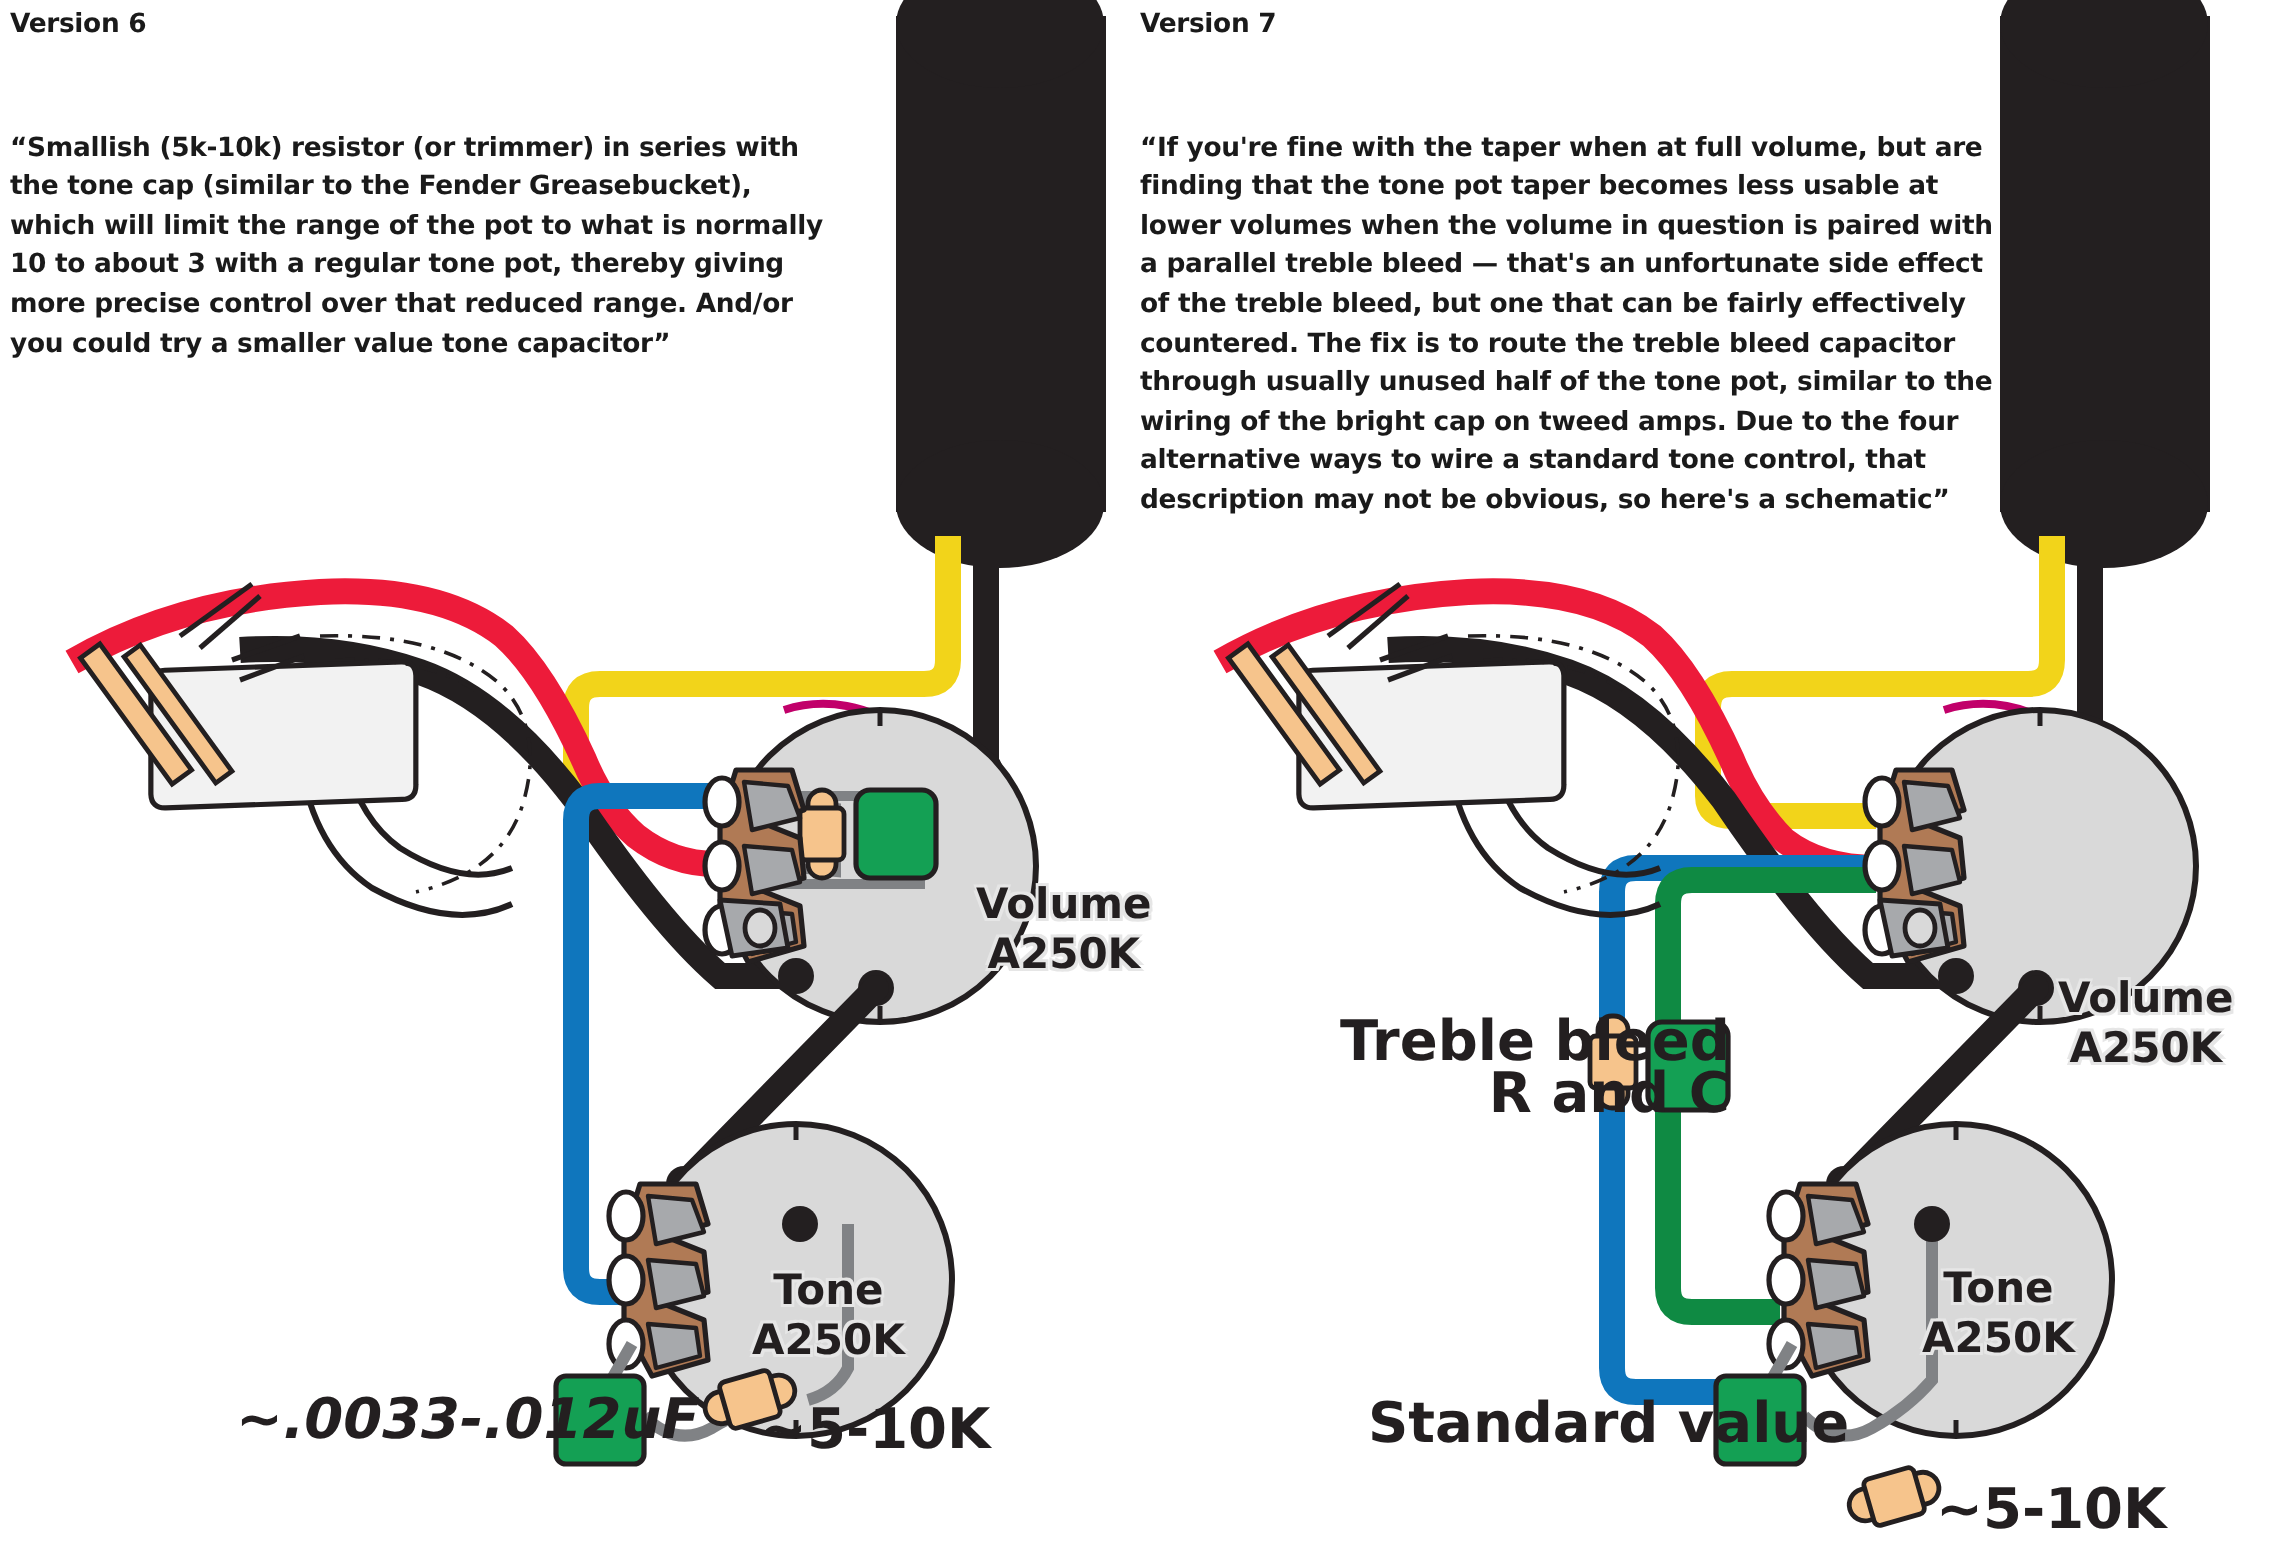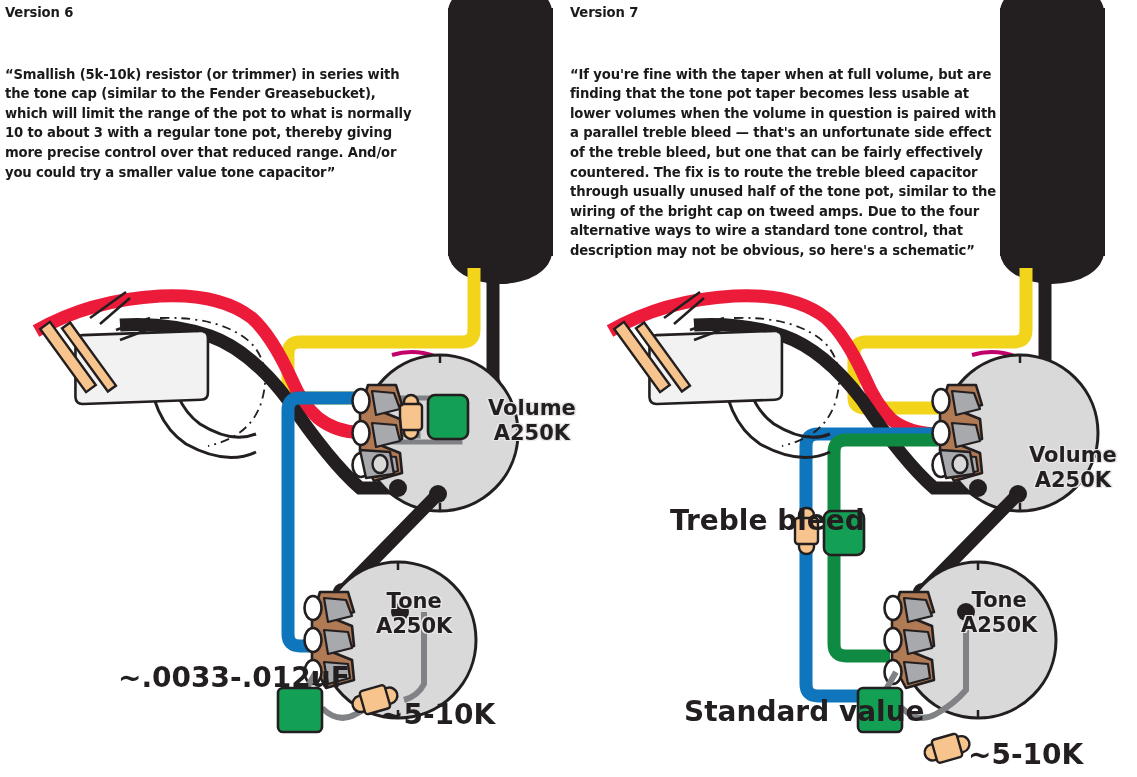--- a/index.html
+++ b/index.html
@@ -35,26 +35,26 @@
     color:#231f20;
     white-space:nowrap;
     text-shadow:
        1.4px 1.4px 0 #e6e6e6,
        1.4px -1.4px 0 #e6e6e6,
       -1.4px 1.4px 0 #e6e6e6,
       -1.4px -1.4px 0 #e6e6e6;
   }
   .lbl.nohalo{text-shadow:none;}
   .lbl .l2{display:block;}
-  .pot-label{font-size:21px;line-height:25px;text-align:center;}
+  .pot-label{font-size:21px;line-height:25px;text-align:center;margin-top:44px;}
   .val-label{font-size:28px;line-height:25px;}
 
   #lbl-v1-volume{left:488px;top:396px;}
   #lbl-v1-tone{left:376px;top:589px;}
-  #lbl-v1-cap{left:118px;top:665px;}
+  #lbl-v1-cap{left:118px;top:697px;font-style:italic;}
   #lbl-v1-res{left:380px;top:702px;}
 
   #lbl-v2-volume{left:1029px;top:443px;}
   #lbl-v2-tone{left:961px;top:588px;}
   #lbl-v2-treble{left:670px;top:508px;text-align:right;line-height:26px;}
   #lbl-v2-std{left:684px;top:699px;}
   #lbl-v2-res{left:968px;top:742px;}
 </style>
 </head>
 <body>
@@ -264,17 +264,18 @@
   <div class="lbl pot-label" id="lbl-v2-volume">
     <span>Volume</span>
     <span class="l2">A250K</span>
   </div>
   <div class="lbl pot-label" id="lbl-v2-tone">
     <span>Tone</span>
     <span class="l2">A250K</span>
   </div>
   <div class="lbl val-label nohalo" id="lbl-v2-treble">
     <span>Treble bleed</span>
+    <span class="l2">R and C</span>
   </div>
   <div class="lbl val-label nohalo" id="lbl-v2-std">Standard value</div>
   <div class="lbl val-label nohalo" id="lbl-v2-res">~5-10K</div>
 
 </div>
 
 </body></html>

